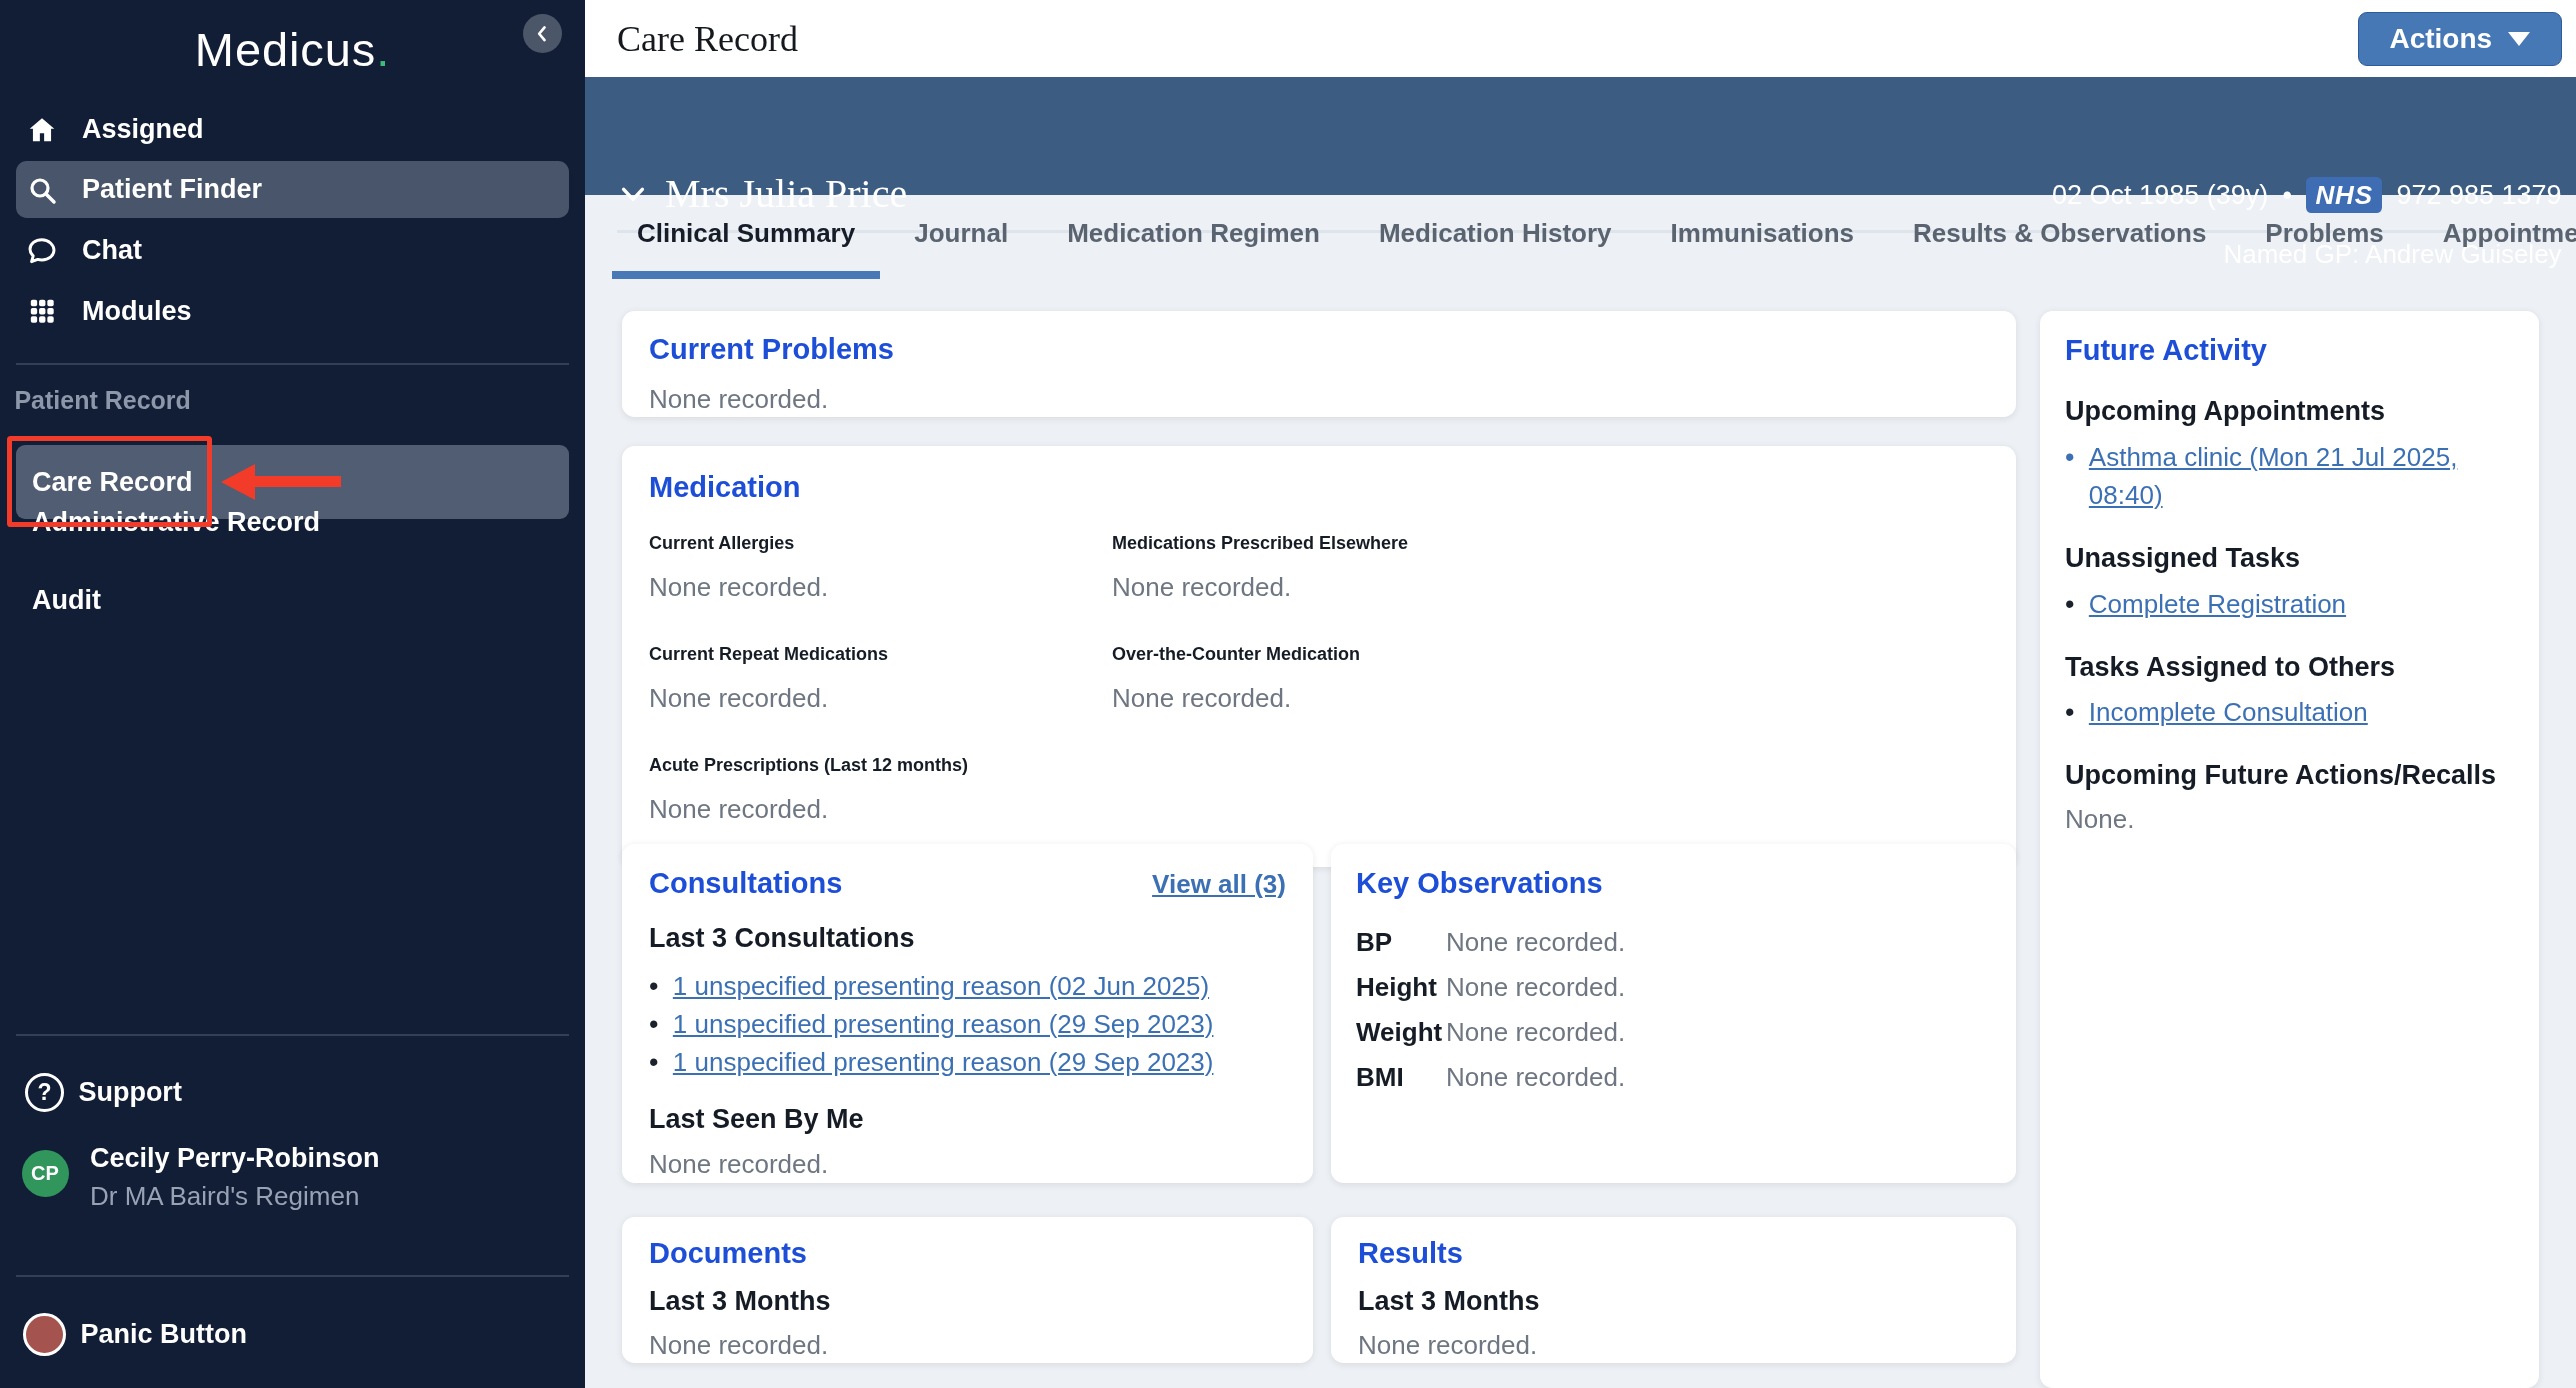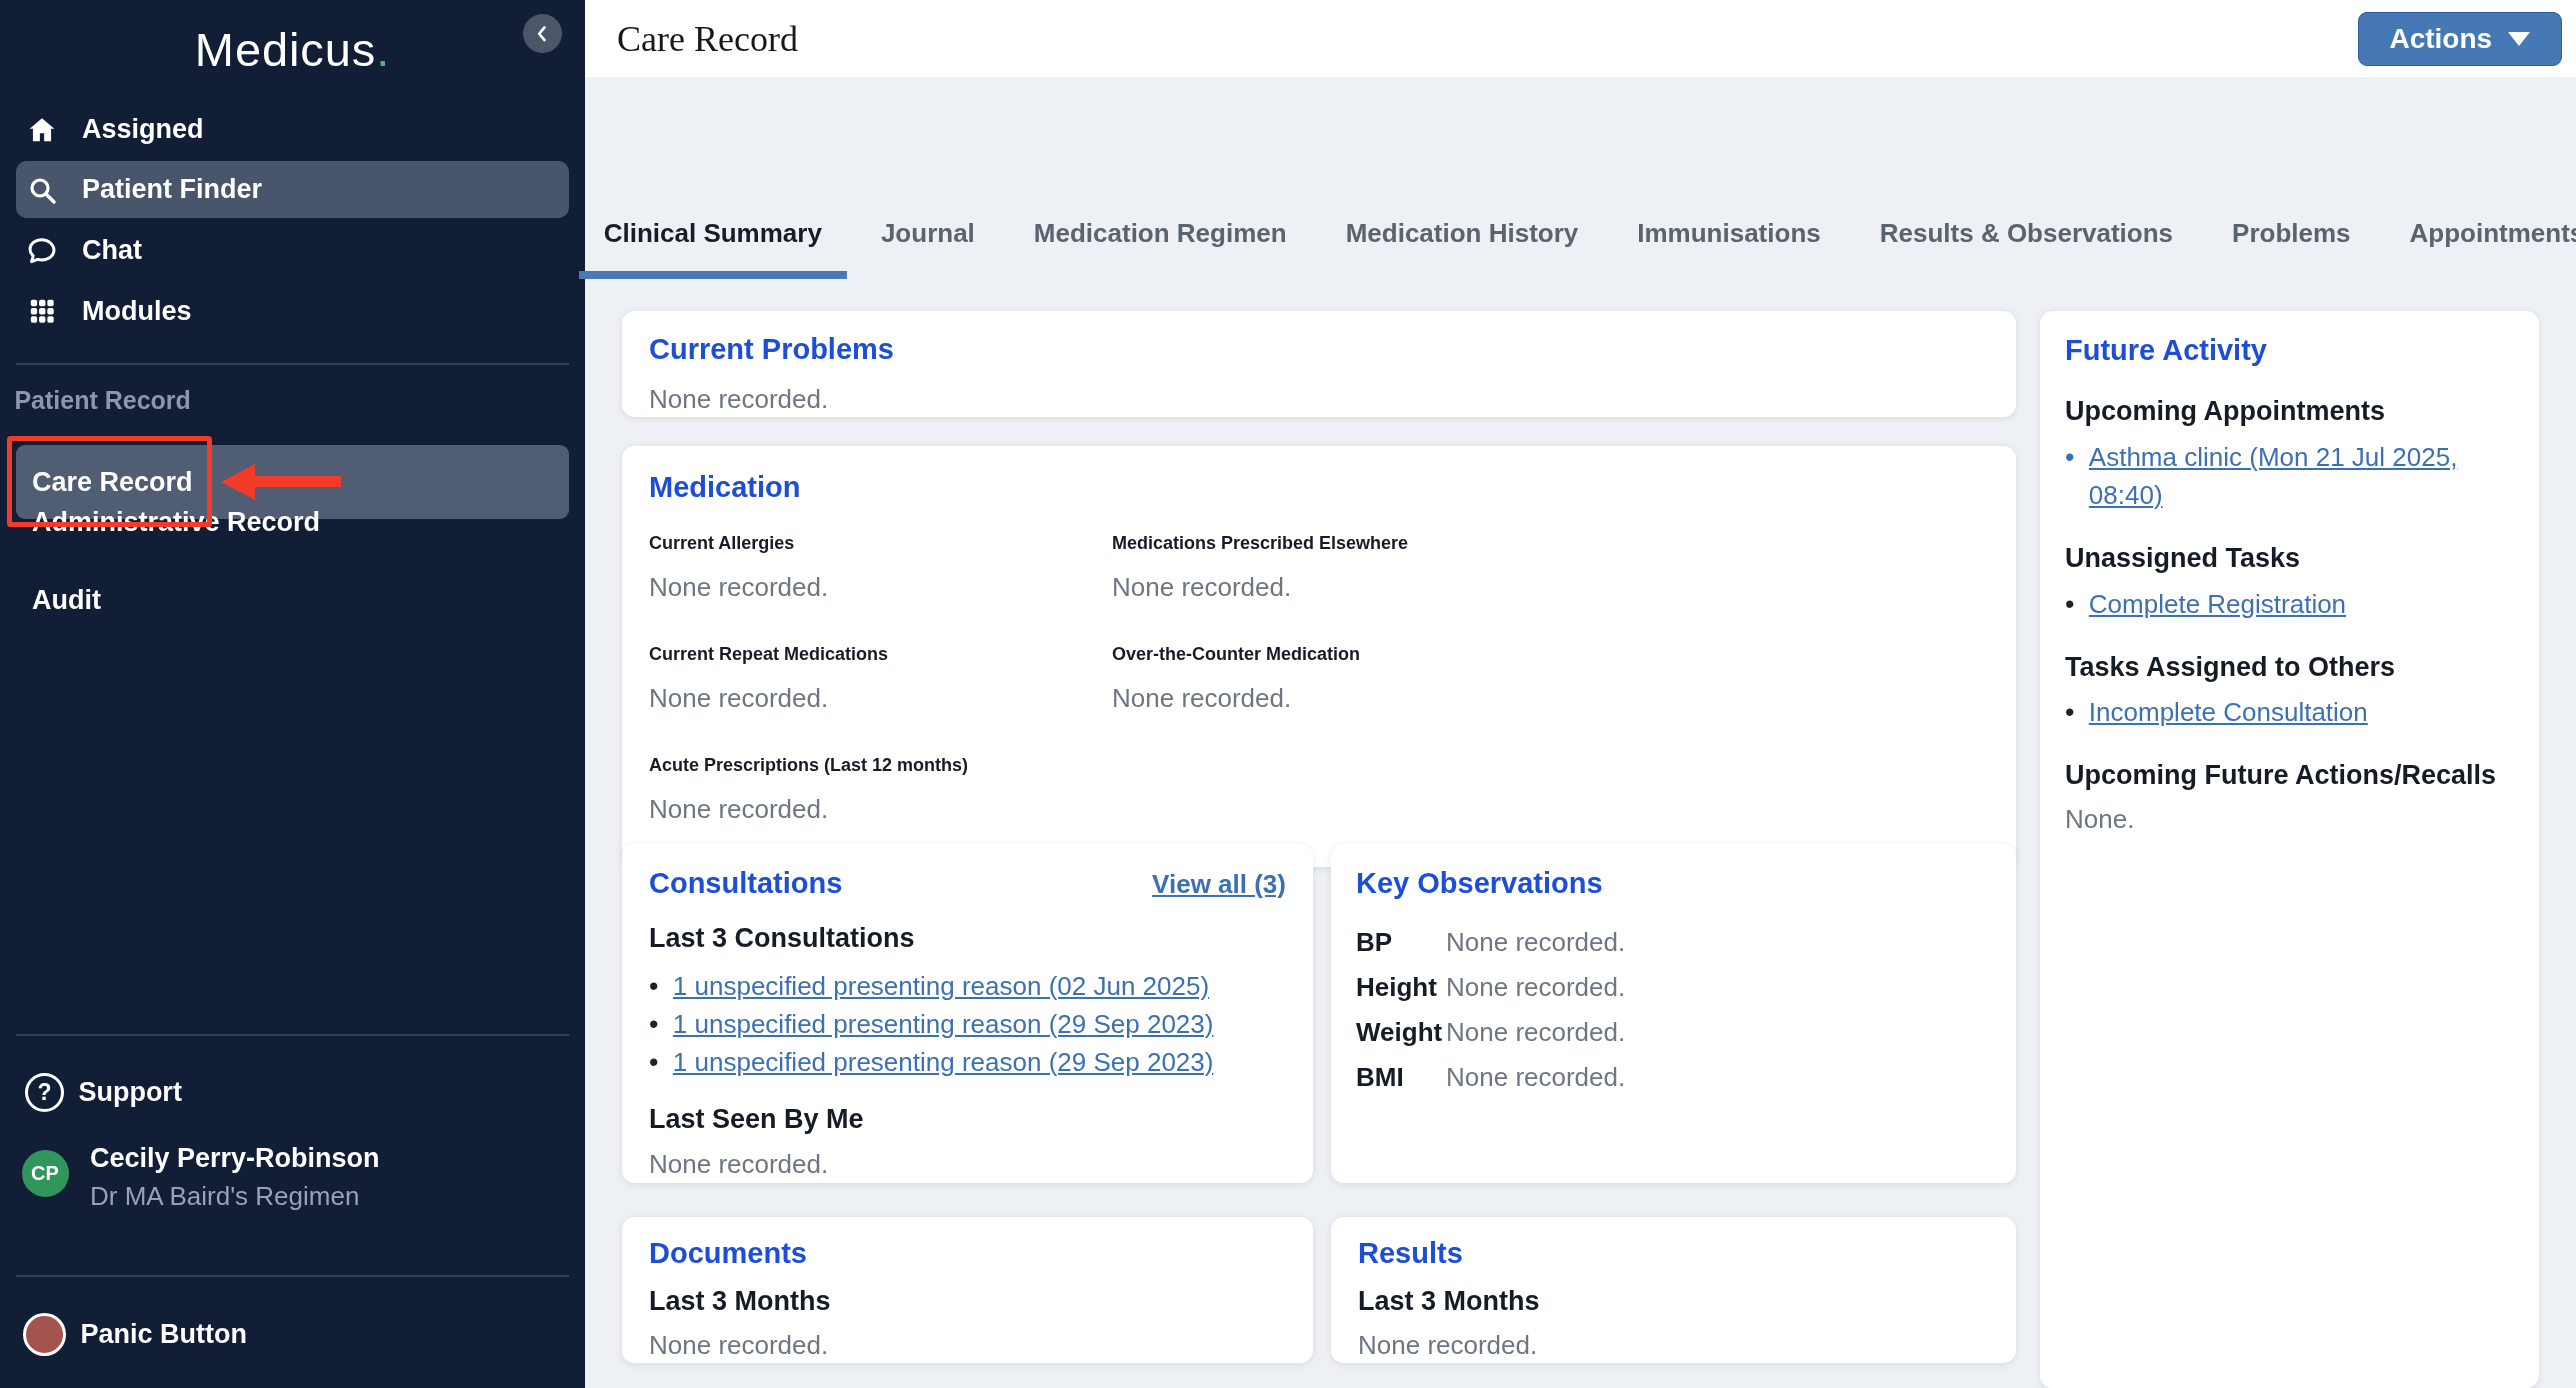--- a/index.html
+++ b/index.html
@@ -60,21 +60,21 @@
   #banner { position:absolute; left:585px; top:77px; right:0; height:118px; background:#3d5c82; color:#fff; }
   .banner-name-row { position:absolute; left:32px; top:93px; display:flex; align-items:center; gap:16px; cursor:pointer; }
   .patient-name { font-family:"Liberation Serif", serif; font-size:40px; color:#fff; }
   .banner-meta { position:absolute; right:14.4px; top:100px; display:flex; align-items:center; gap:14.4px; font-size:27px; }
   .nhs-badge { background:#3f6db3; color:#fff; font-style:italic; font-weight:800; font-size:26px;
           padding:2.7px 9px; border-radius:5.4px; letter-spacing:0.9px; }
   .banner-underline { position:absolute; left:32px; right:14.4px; top:153px; height:2.7px; background:#dde4ec; }
   .named-gp { position:absolute; right:14.4px; top:162px; font-size:26px; }
 
   
-  #tabs { position:absolute; left:585px; top:196px; right:0; height:83px; display:flex; padding-left:27px; gap:9px;justify-content:center; }
+  #tabs { position:absolute; left:585px; top:196px; right:0; height:83px; display:flex; padding-left:27px; gap:9px; }
   .tab { display:flex; align-items:center; padding:0 25px; font-size:26px; font-weight:600; color:#5a6370;
           border-bottom:8px solid transparent; white-space:nowrap; cursor:pointer; }
   .tab.active { color:#161d29; font-weight:700; border-bottom-color:#4878b6; }
 
   
   .card { position:absolute; background:#fff; border-radius:12.6px; box-shadow:0 1.8px 7.2px rgba(18,29,54,.09); padding:23px 27px; }
   .card-title { font-size:29px; font-weight:700; color:#1d4ed8; }
   .empty-text { font-size:26px; color:#6e7682; }
   .sub-head { font-size:27px; font-weight:700; color:#161c26; }
 
@@ -221,20 +221,38 @@
   </div>
 
   <div id="header">
     <div class="page-title serif">Care Record</div>
     <button class="actions-btn">
       <span>Actions</span>
       <span class="caret-down"></span>
     </button>
   </div>
 
+  <div id="banner">
+    <div class="banner-name-row">
+      <span>
+        <svg width="32" height="32" viewBox="0 0 24 24">
+            <polyline points="5,8.5 12,16 19,8.5" fill="none" stroke="#fff" stroke-width="2.6" stroke-linecap="round" stroke-linejoin="round"></polyline>
+          </svg>
+      </span>
+      <span class="patient-name">Mrs Julia Price</span>
+    </div>
+    <div class="banner-meta">
+      <span>02 Oct 1985 (39y)</span>
+      <span>•</span>
+      <span class="nhs-badge">NHS</span>
+      <span>972 985 1379</span>
+    </div>
+    <div class="banner-underline"></div>
+    <div class="named-gp">Named GP: Andrew Guiseley</div>
+  </div>
 
   <div id="tabs">
     <div class="tab active">
         <span>Clinical Summary</span>
       </div>
     <div class="tab">
         <span>Journal</span>
       </div>
     <div class="tab">
         <span>Medication Regimen</span>

